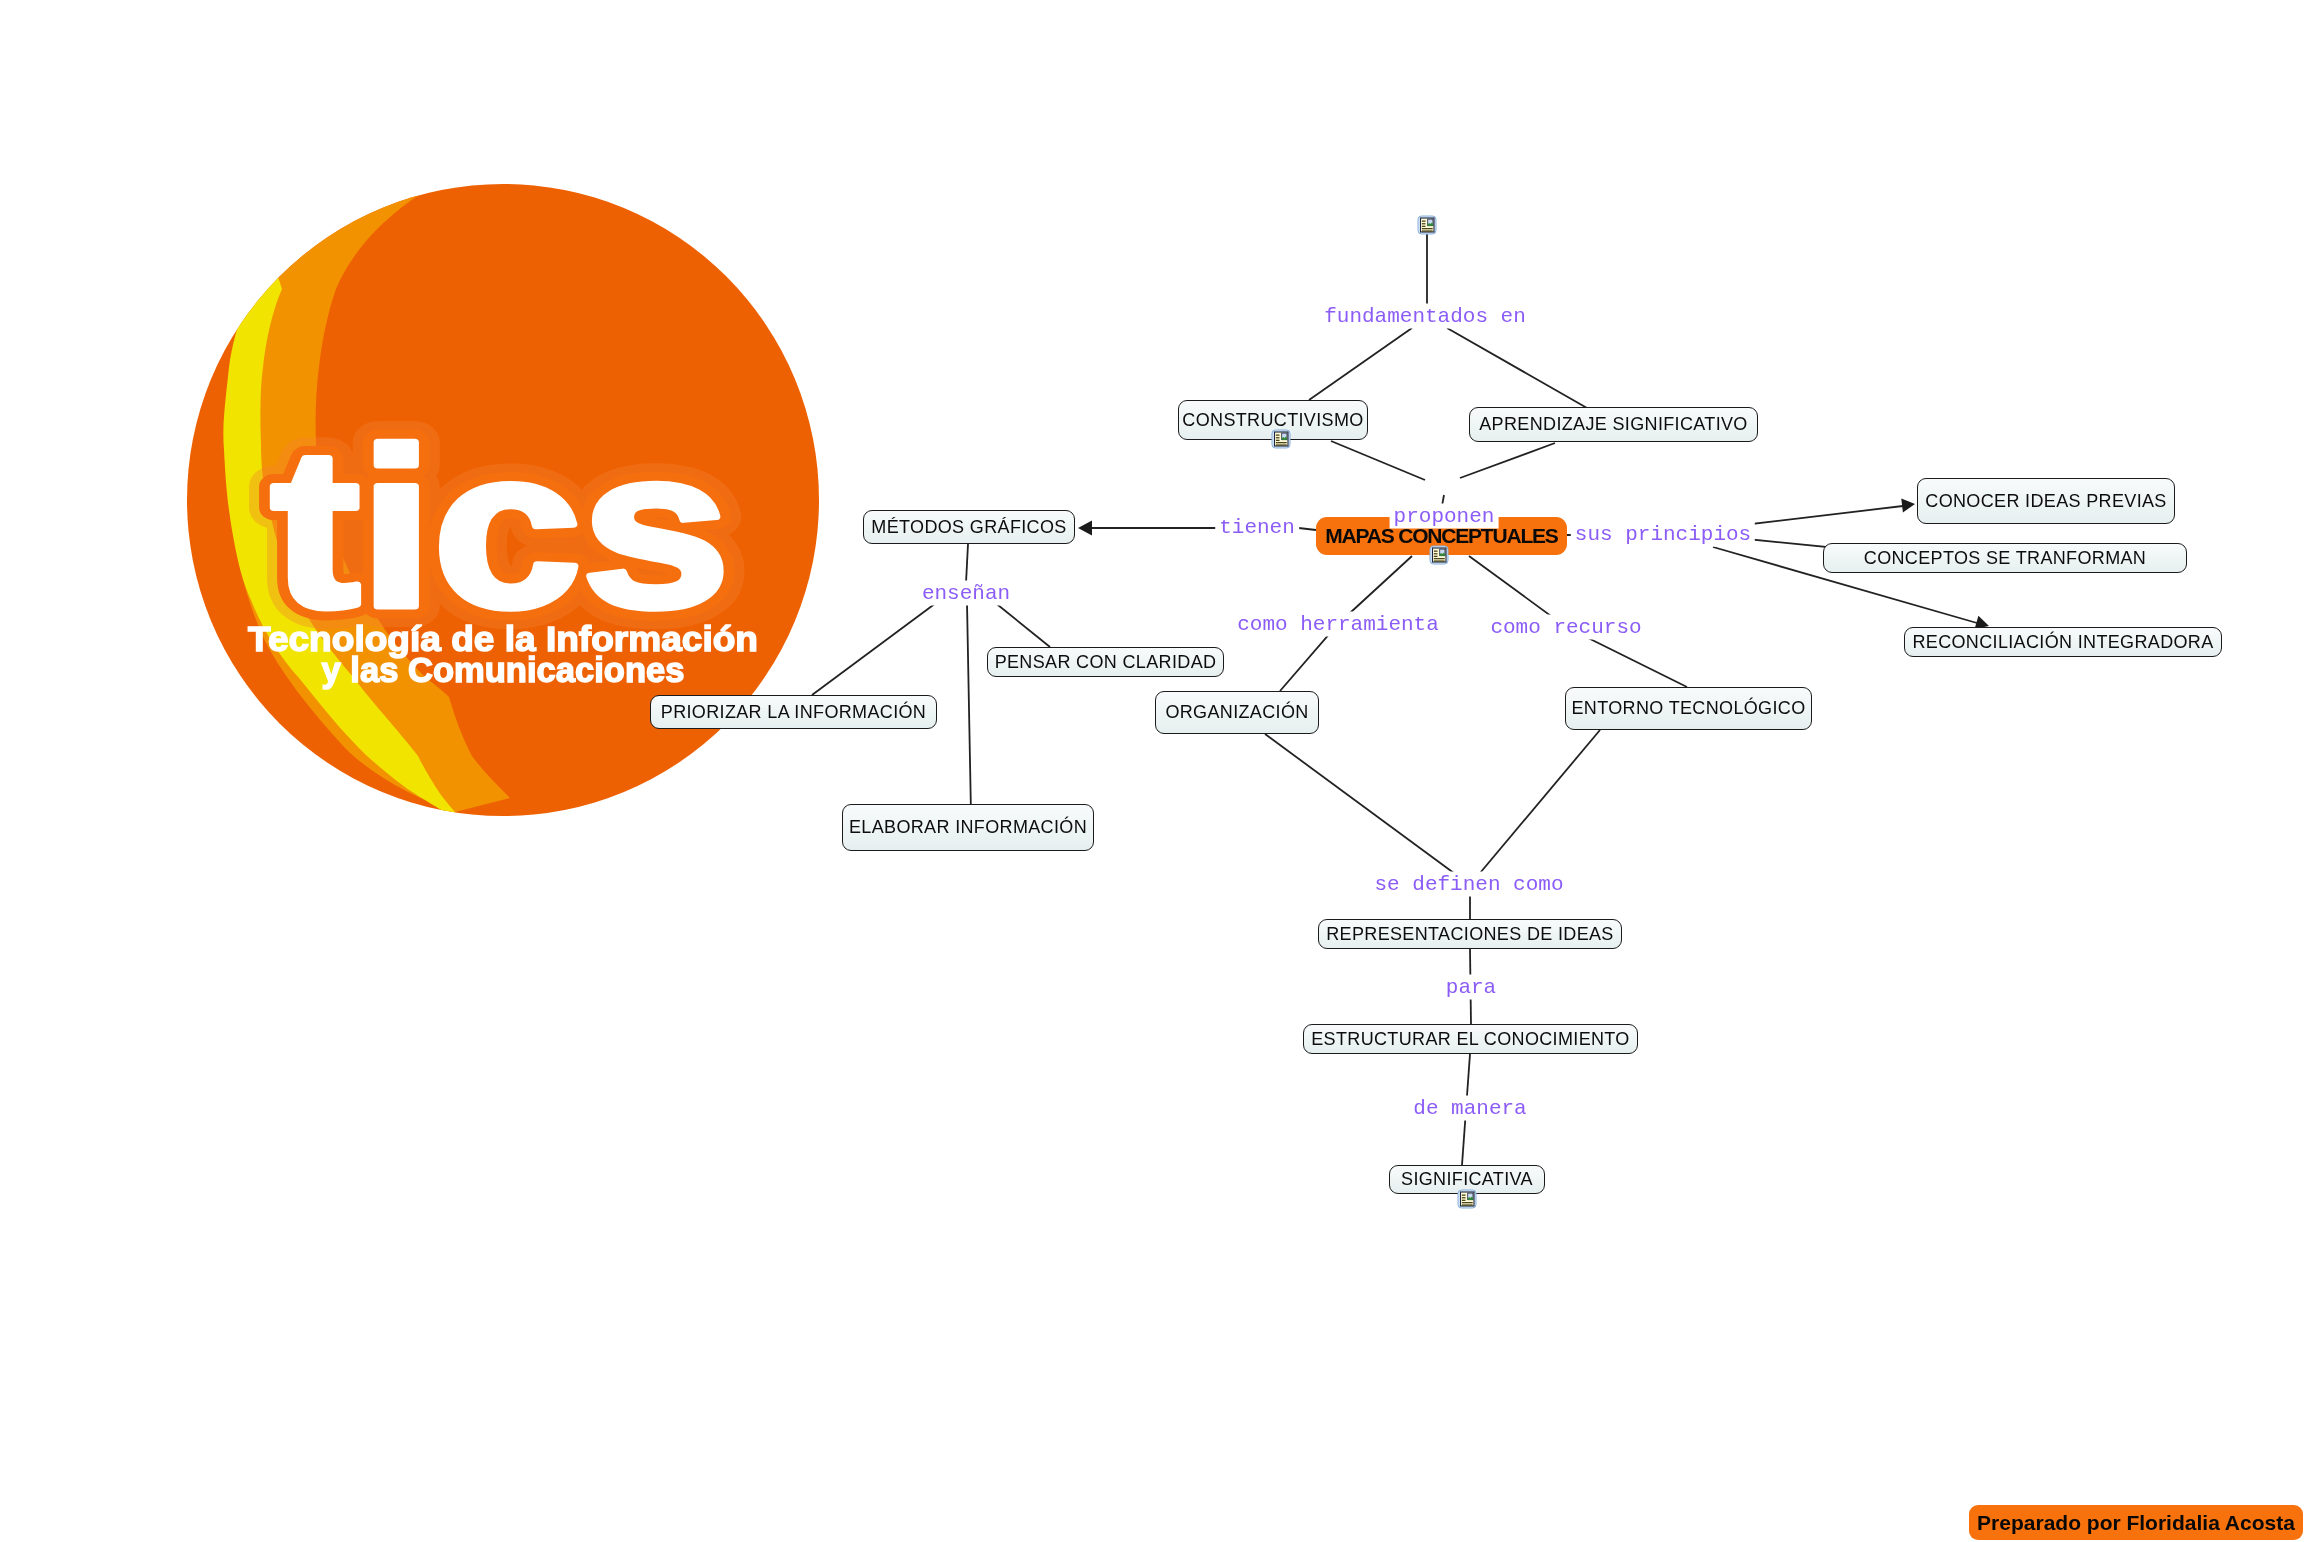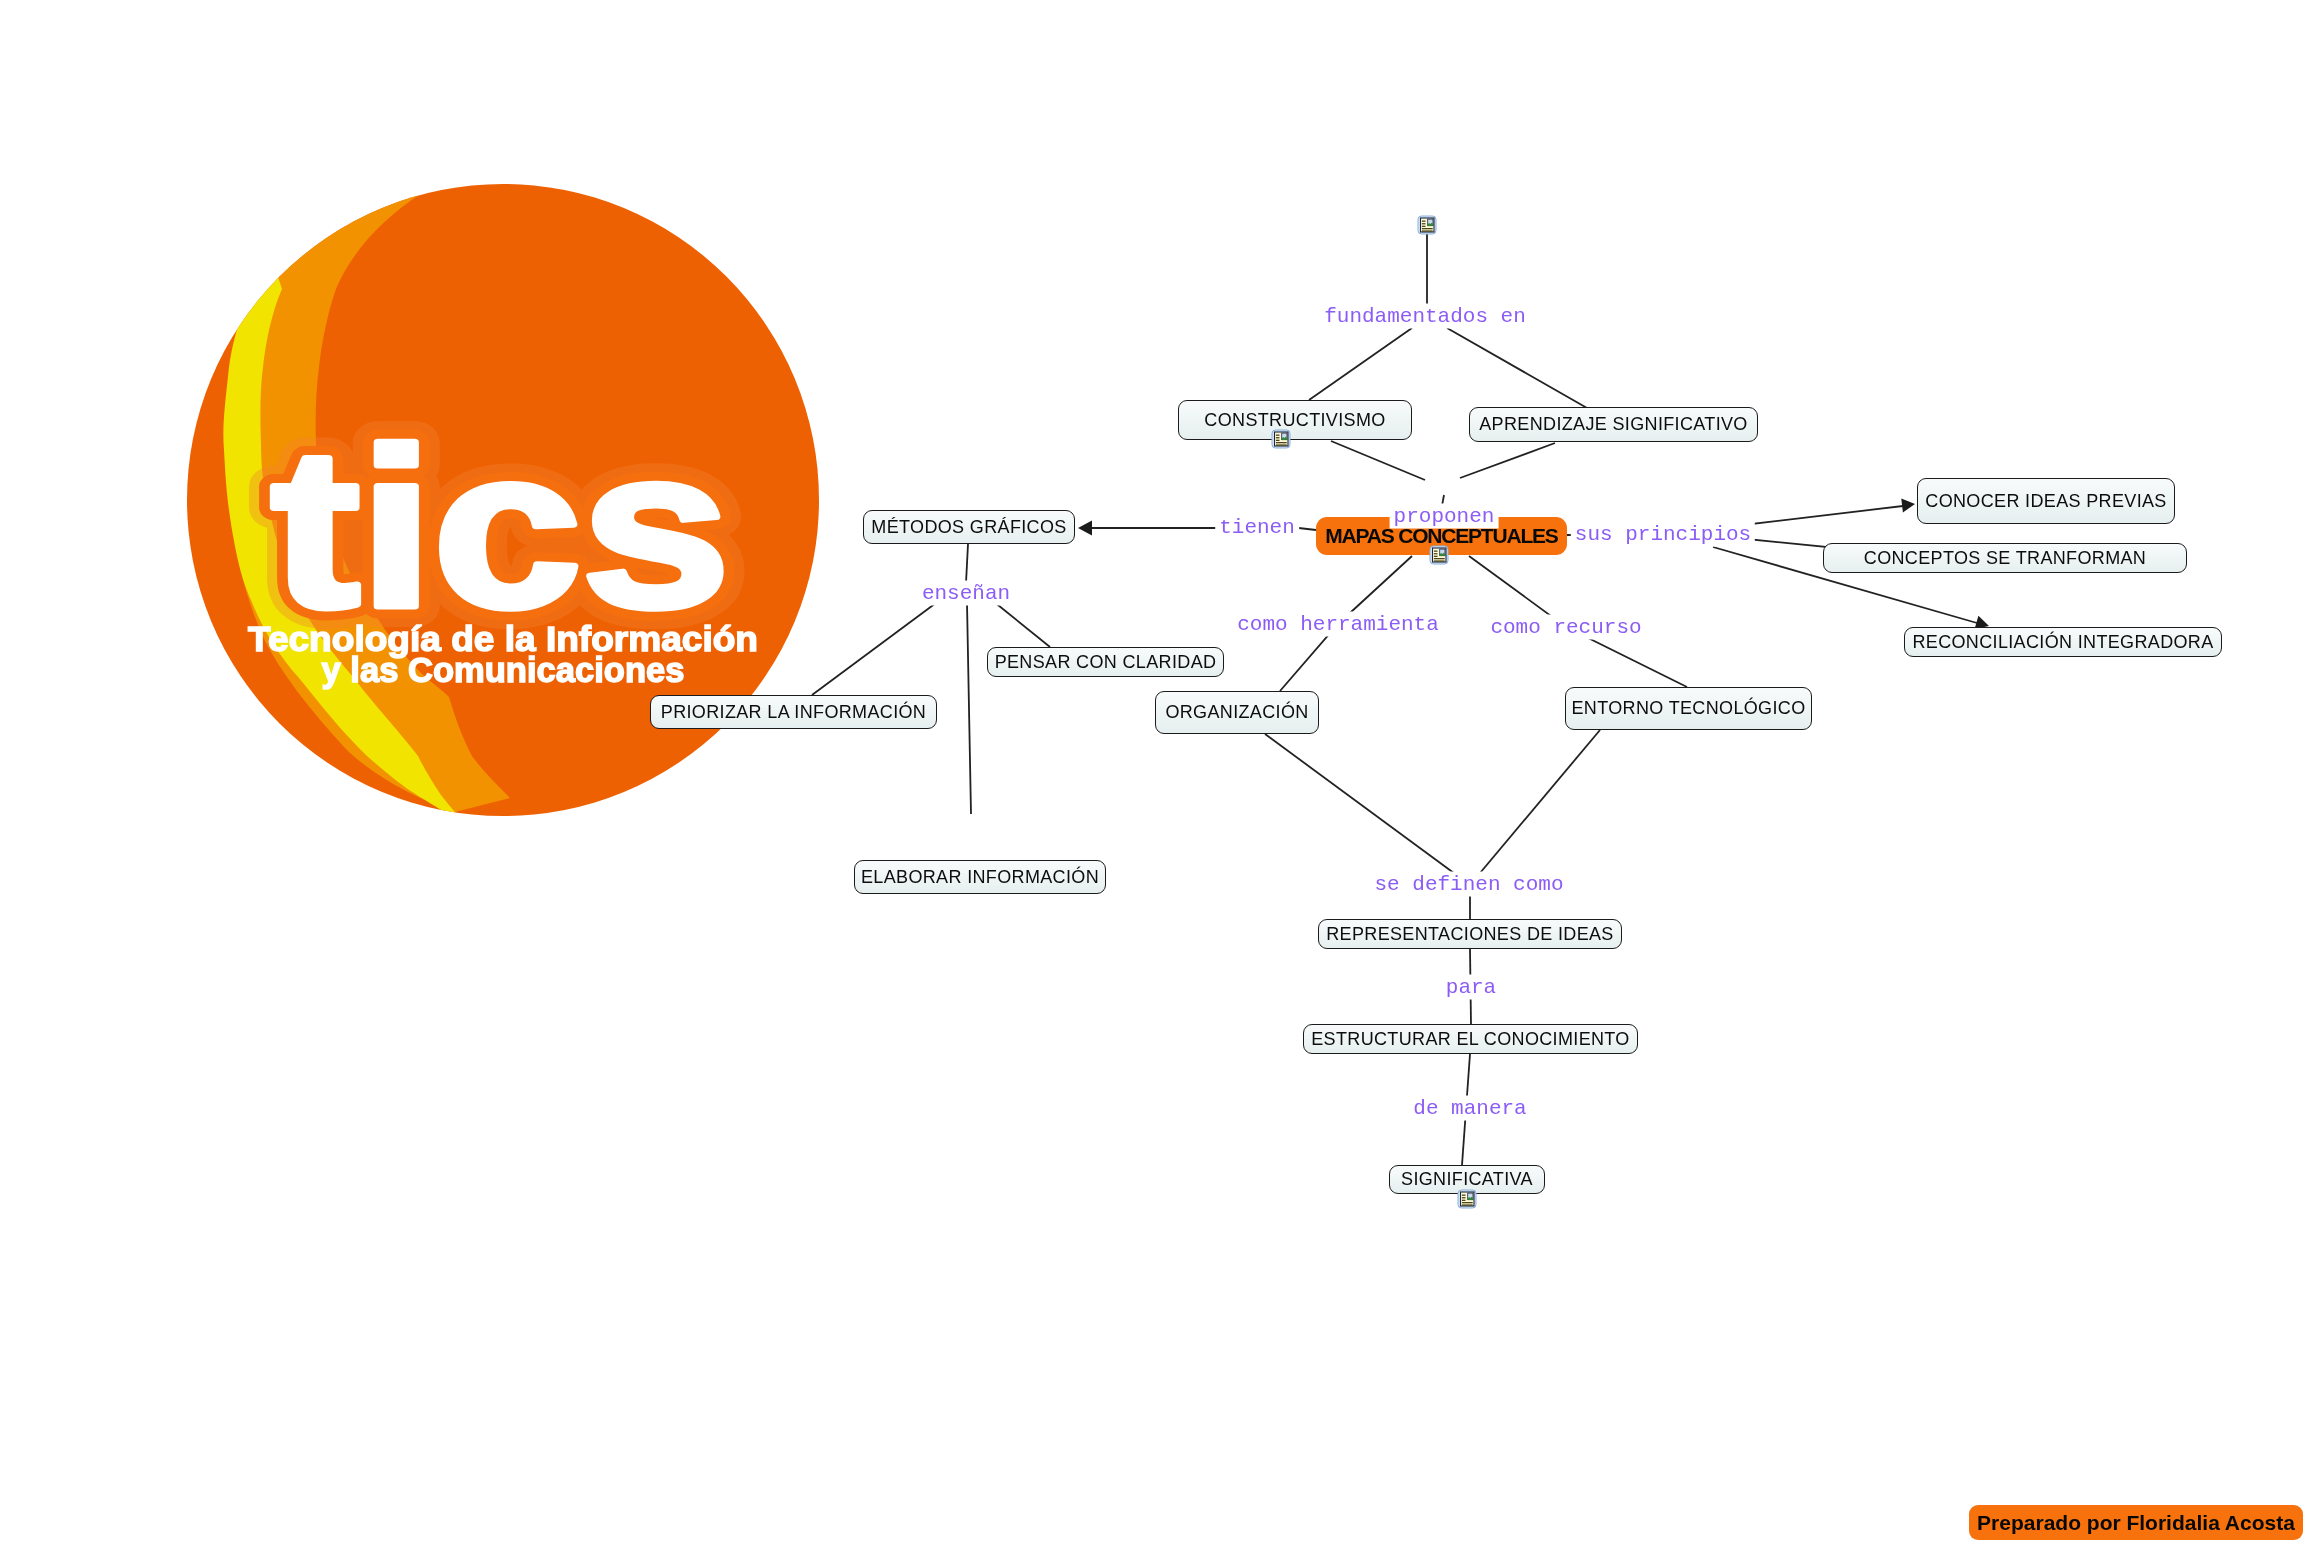--- a/index.html
+++ b/index.html
@@ -62,31 +62,31 @@
   </g>
 
   <g fill="#1b1b1b">
     <polygon points="1078,528 1092,520.5 1092,535.5"></polygon>
     <polygon points="1915,504 1902.9,512.4 1901.3,498.5"></polygon>
     <polygon points="1909,556 1895.4,561.7 1896.8,547.7"></polygon>
     <polygon points="1989,626 1974.6,629.1 1978.4,615.7"></polygon>
   </g>
 </svg>
 
-<div class="node" style="left:1178px;top:400px;width:234px;height:40px;">CONSTRUCTIVISMO</div>
+<div class="node" style="left:1178px;top:400px;width:190px;height:40px;">CONSTRUCTIVISMO</div>
 <div class="node" style="left:1469px;top:407px;width:289px;height:35px;">APRENDIZAJE SIGNIFICATIVO</div>
 <div class="node" style="left:863px;top:510px;width:212px;height:34px;">MÉTODOS GRÁFICOS</div>
 <div class="node" style="left:1917px;top:478px;width:258px;height:46px;text-align:center;">CONOCER IDEAS PREVIAS</div>
 <div class="node" style="left:1823px;top:543px;width:364px;height:30px;">CONCEPTOS SE TRANFORMAN</div>
 <div class="node" style="left:1904px;top:627px;width:318px;height:30px;">RECONCILIACIÓN INTEGRADORA</div>
 <div class="node" style="left:987px;top:647px;width:237px;height:30px;">PENSAR CON CLARIDAD</div>
 <div class="node" style="left:650px;top:695px;width:287px;height:34px;">PRIORIZAR LA INFORMACIÓN</div>
 <div class="node" style="left:1155px;top:691px;width:164px;height:43px;">ORGANIZACIÓN</div>
 <div class="node" style="left:1565px;top:687px;width:247px;height:43px;">ENTORNO TECNOLÓGICO</div>
-<div class="node" style="left:842px;top:860px;width:252px;height:34px;margin-left:12px;">ELABORAR INFORMACIÓN</div>
+<div class="node" style="left:842px;top:804px;width:252px;height:47px;">ELABORAR INFORMACIÓN</div>
 <div class="node" style="left:1318px;top:919px;width:304px;height:30px;">REPRESENTACIONES DE IDEAS</div>
 <div class="node" style="left:1303px;top:1024px;width:335px;height:30px;">ESTRUCTURAR EL CONOCIMIENTO</div>
 <div class="node" style="left:1389px;top:1165px;width:156px;height:29px;">SIGNIFICATIVA</div>
 <div class="onode" style="left:1316px;top:517px;width:251px;height:38px;font-size:21px;letter-spacing:-1.2px;">MAPAS CONCEPTUALES</div>
 <div class="onode" style="left:1969px;top:1505px;width:334px;height:35px;font-size:21px;border-radius:9px;">Preparado por Floridalia Acosta</div>
 
 <div class="lbl" style="left:1425px;top:316px;">fundamentados en</div>
 <div class="lbl" style="left:1444px;top:487px;margin-top:29px;">proponen</div>
 <div class="lbl" style="left:1257px;top:527px;">tienen</div>
 <div class="lbl" style="left:1663px;top:534px;">sus principios</div>

